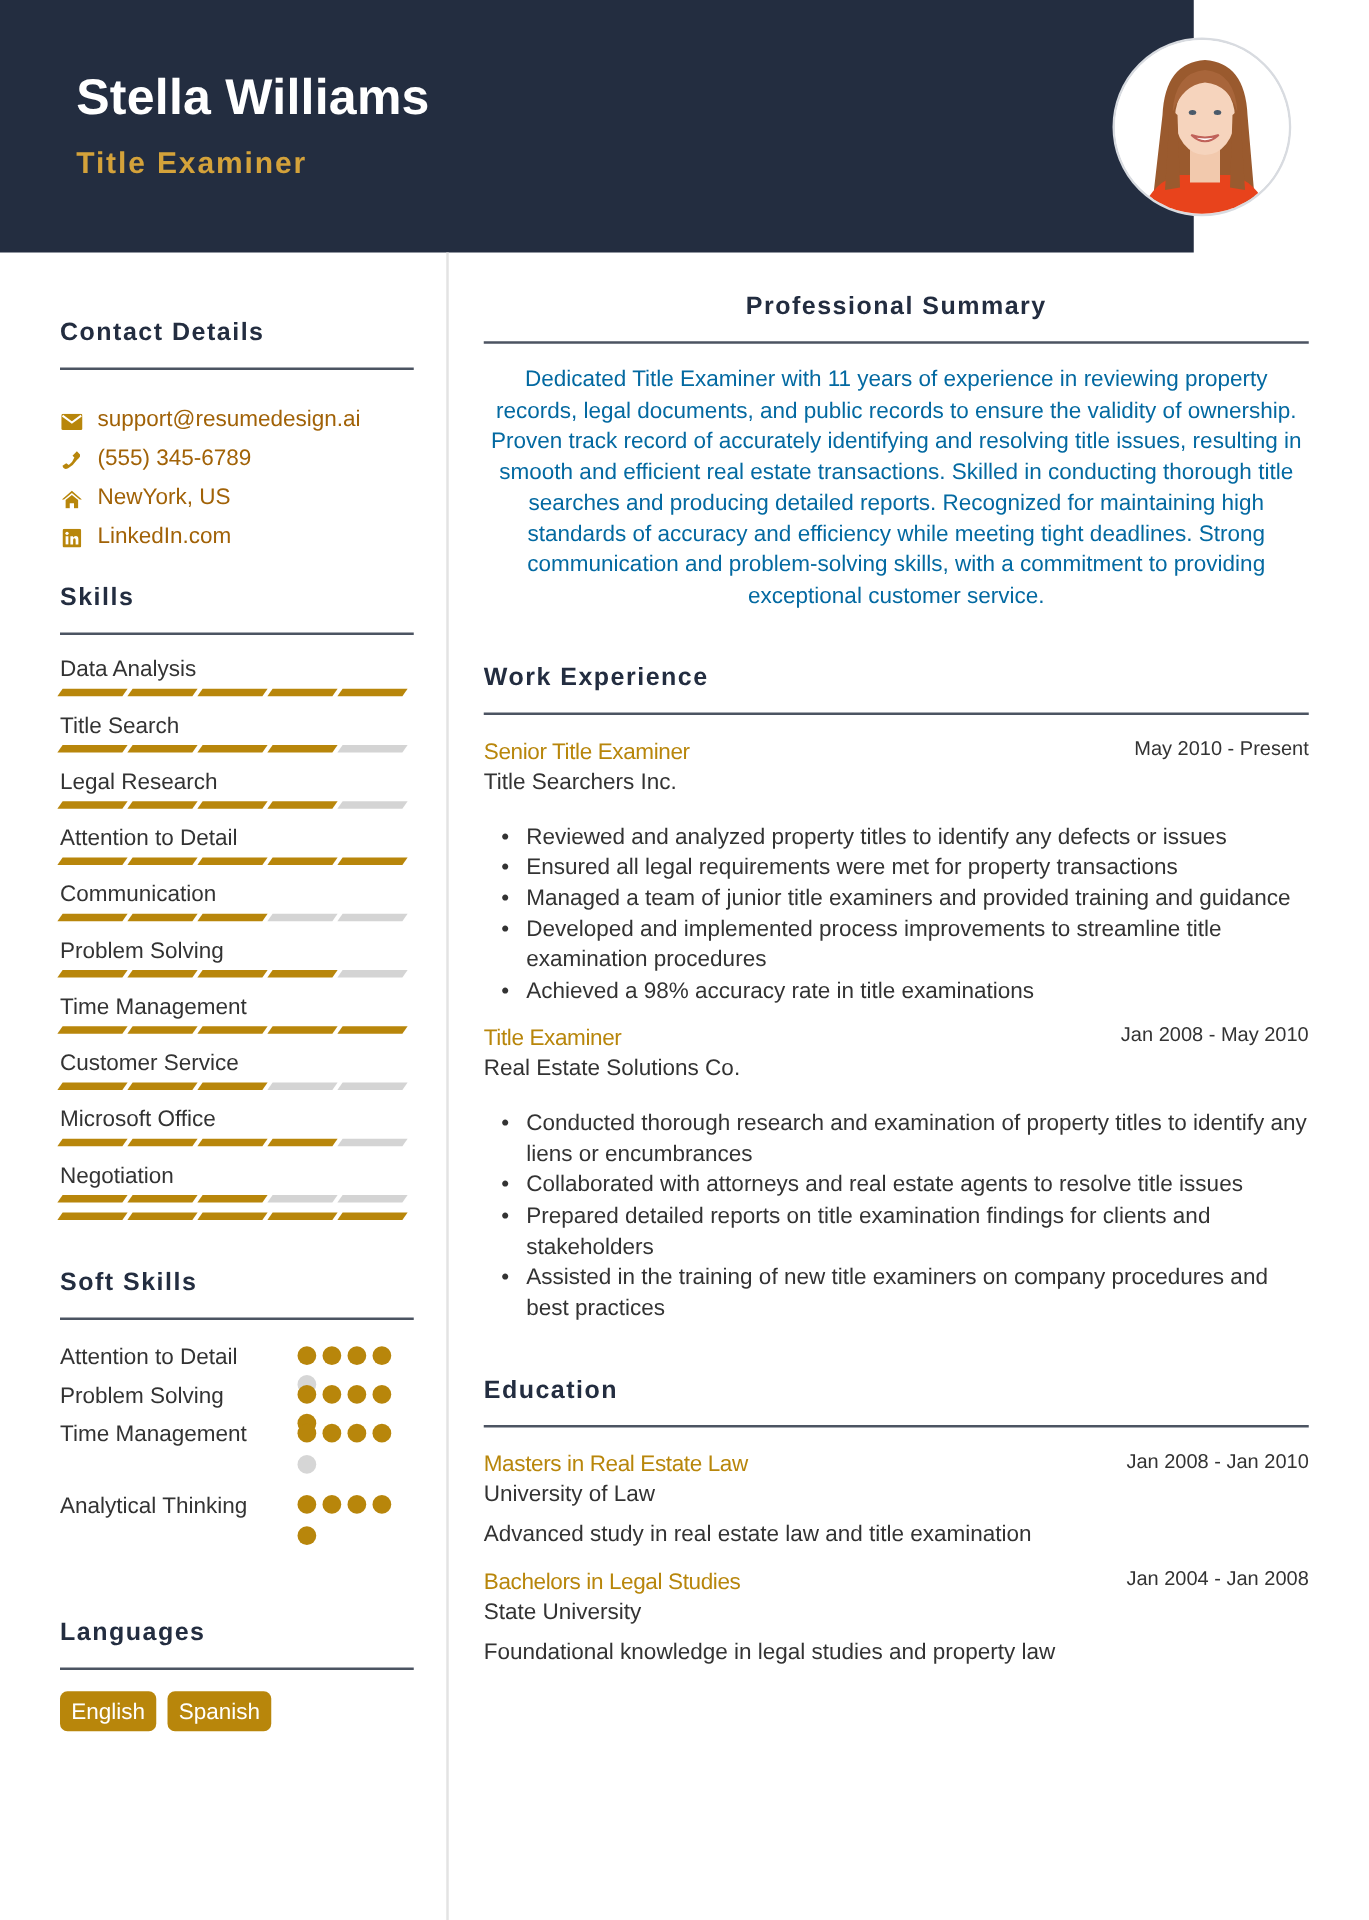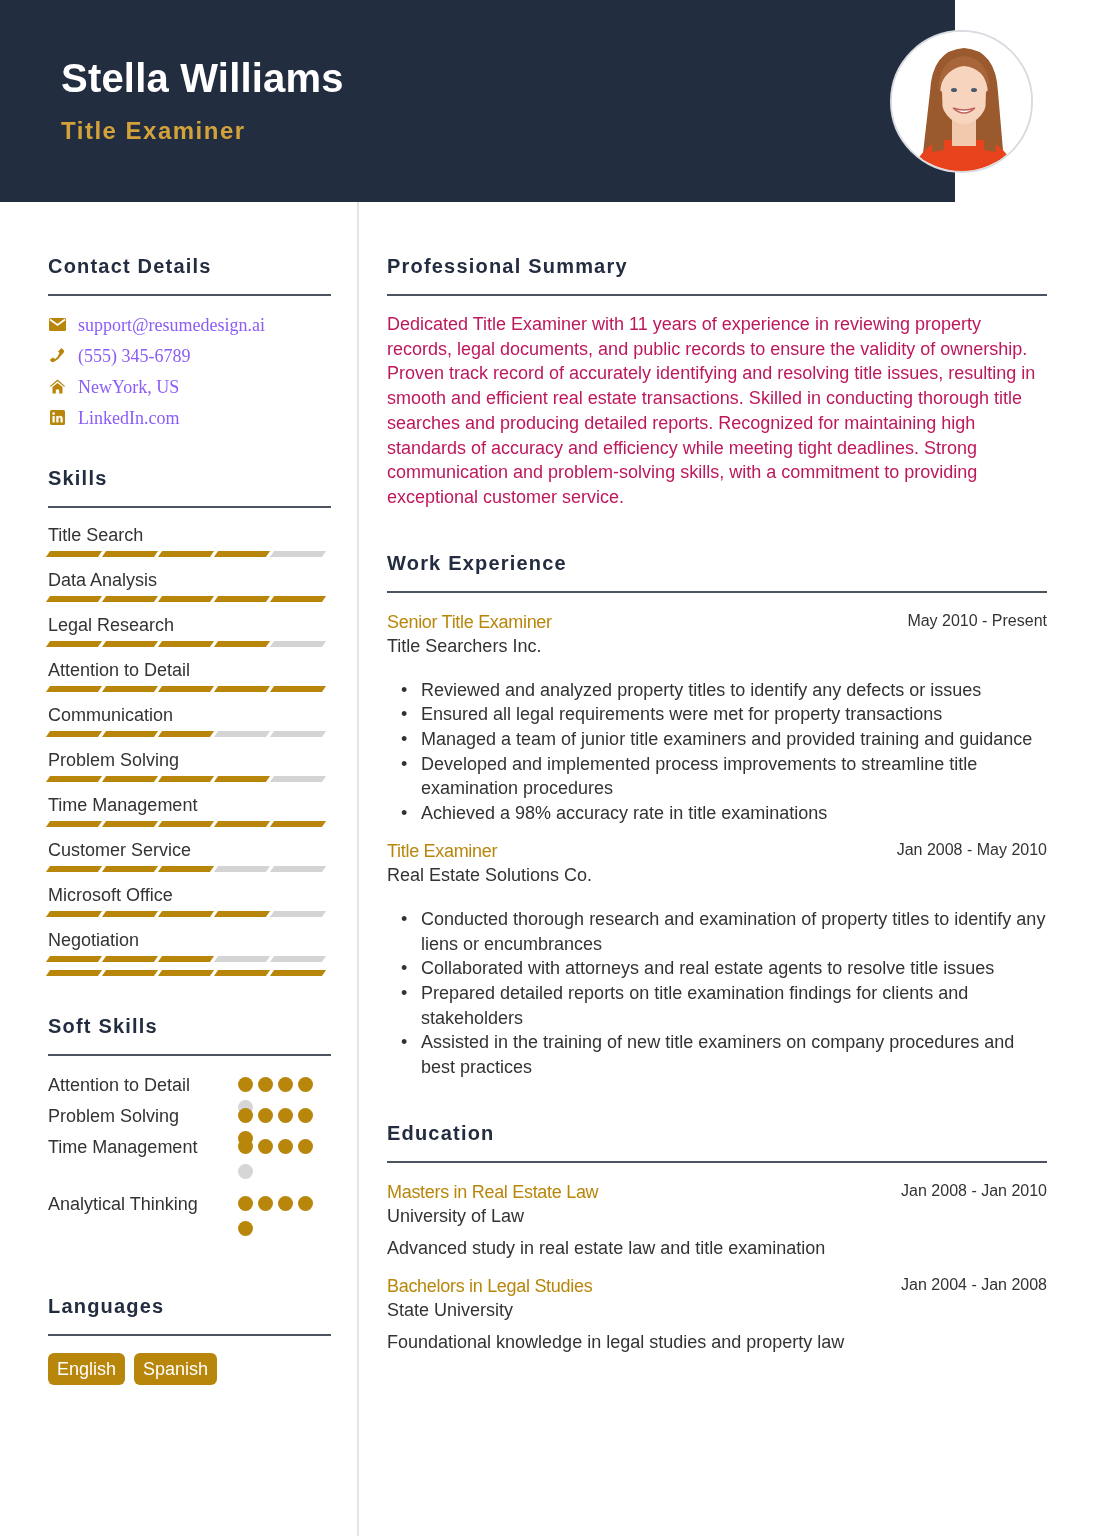--- a/index.html
+++ b/index.html
@@ -13,39 +13,39 @@
 
   .divider { position: absolute; left: 357px; top: 202px; width: 2px; height: 1334px; background: #e3e3e3; }
 
   .left { position: absolute; left: 48px; top: 202px; width: 283px; }
   .right { position: absolute; left: 387px; top: 202px; width: 660px; }
 
   .sec-title { font-size: 20px; font-weight: bold; color: #232d40; letter-spacing: 1.2px; height: 30px; line-height: 30px; }
   .sec-rule { height: 2px; background: #4c5462; margin-top: 13px; }
 
   .contact-list { margin-top: 19px; }
-  .contact-item { display: flex; align-items: flex-start; height: 31px; font-size: 18px; color: #8b5cf6; font-family: Liberation Serif, serif; }
+  .contact-item { display: flex; align-items: flex-end; height: 31px; font-size: 18px; color: #a16207; }
   .contact-icon { width: 18px; height: 18px; margin-right: 12px; display: flex; align-items: center; justify-content: center; }
 
   .skill { margin-top: 0; }
   .skill-label { font-size: 18px; color: #333; height: 31px; line-height: 31px; }
   .skill-bar { display: flex; gap: 4px; height: 6px; margin-bottom: 8px; }
   .seg { width: 52px; height: 6px; transform: skewX(-35deg); background: #d4d4d4; }
   .seg.on { background: #b8860b; }
 
   .soft-row { display: flex; position: relative; }
   .soft-label { width: 190px; font-size: 18px; color: #333; line-height: 25px; }
   .dots { width: 80px; display: flex; flex-wrap: wrap; gap: 0 5px; height: 25px; align-content: flex-start; padding-top: 4px; }
   .dot { width: 15px; height: 15px; border-radius: 50%; background: #d6d6d6; margin-bottom: 18px; }
   .dot.on { background: #b8860b; }
 
   .lang-list { display: flex; gap: 9px; margin-top: 17px; }
   .lang-pill { background: #b8860b; color: #ffffff; font-size: 18px; padding: 5px 9px; border-radius: 6px; line-height: 22px; }
 
-  .summary { font-size: 18px; line-height: 24.7px; color: #be185d; margin-top: 16px; }
+  .summary { font-size: 18px; line-height: 24.7px; color: #0369a1; margin-top: 16px; }
 
   .job { position: relative; }
   .job-title { font-size: 18px; font-weight: normal; color: #b8860b; letter-spacing: -0.3px; line-height: 24px; }
   .job-date { position: absolute; right: 0; top: 0; font-size: 16px; color: #333; line-height: 22px; }
   .job-company { font-size: 18px; color: #333; line-height: 24px; }
   .bullets { list-style: none; margin-top: 20px; }
   .bullets li { position: relative; padding-left: 34px; font-size: 18px; line-height: 24.7px; color: #333; }
   .bullets li::before { content: "•"; position: absolute; left: 14px; top: 0; color: #333; }
 
   .edu { position: relative; }
@@ -127,37 +127,37 @@
         <span>LinkedIn.com</span>
       </div>
     </div>
   </section>
 
   <section style="margin-top:24px;">
     <div class="sec-title">Skills</div>
     <div class="sec-rule"></div>
     <div id="skills-list" style="margin-top:12px;">
         <div class="skill">
+          <div class="skill-label">Data Analysis</div>
+          <div class="skill-bar">
+            <span class="seg on"></span>
+            <span class="seg on"></span>
+            <span class="seg on"></span>
+            <span class="seg on"></span>
+            <span class="seg on"></span>
+          </div>
+        </div>
+        <div class="skill">
           <div class="skill-label">Title Search</div>
           <div class="skill-bar">
             <span class="seg on"></span>
             <span class="seg on"></span>
             <span class="seg on"></span>
             <span class="seg on"></span>
             <span class="seg"></span>
-          </div>
-        </div>
-        <div class="skill">
-          <div class="skill-label">Data Analysis</div>
-          <div class="skill-bar">
-            <span class="seg on"></span>
-            <span class="seg on"></span>
-            <span class="seg on"></span>
-            <span class="seg on"></span>
-            <span class="seg on"></span>
           </div>
         </div>
         <div class="skill">
           <div class="skill-label">Legal Research</div>
           <div class="skill-bar">
             <span class="seg on"></span>
             <span class="seg on"></span>
             <span class="seg on"></span>
             <span class="seg on"></span>
             <span class="seg"></span>
@@ -297,21 +297,21 @@
     <div class="sec-rule"></div>
     <div class="lang-list">
       <span class="lang-pill">English</span>
       <span class="lang-pill">Spanish</span>
     </div>
   </section>
 </div>
 
 <div class="right">
 
-  <section style="margin-top:49px;">
+  <section style="margin-top:28px;text-align:center;">
     <div class="sec-title">Professional Summary</div>
     <div class="sec-rule"></div>
     <p class="summary">Dedicated Title Examiner with 11 years of experience in reviewing property records, legal documents, and public records to ensure the validity of ownership. Proven track record of accurately identifying and resolving title issues, resulting in smooth and efficient real estate transactions. Skilled in conducting thorough title searches and producing detailed reports. Recognized for maintaining high standards of accuracy and efficiency while meeting tight deadlines. Strong communication and problem-solving skills, with a commitment to providing exceptional customer service.</p>
   </section>
 
   <section style="margin-top:38px;">
     <div class="sec-title">Work Experience</div>
     <div class="sec-rule"></div>
 
     <div class="job" style="margin-top:17px;">

